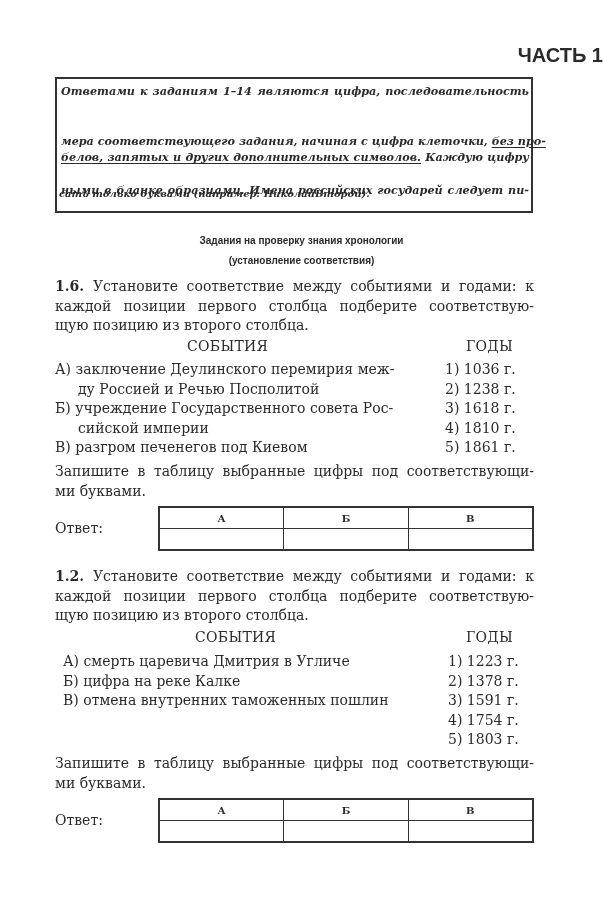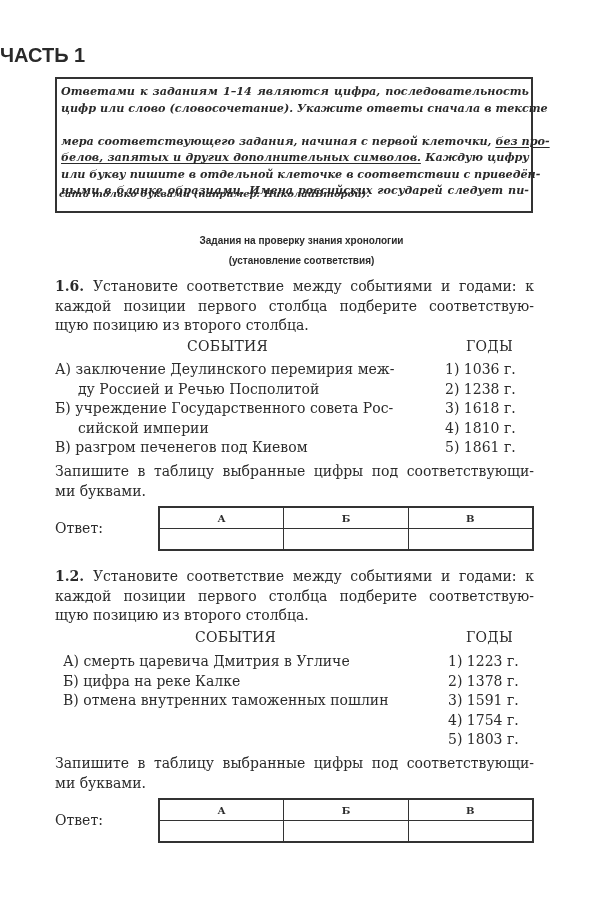--- a/index.html
+++ b/index.html
@@ -2,21 +2,21 @@
 <html><head>
 <meta charset="utf-8">
 <style>
   html, body { margin: 0; padding: 0; }
   body {
     width: 603px; height: 907px; background: #ffffff; position: relative; overflow: hidden;
     color: #2b2b2b; font-family: "DejaVu Serif", serif;
   }
   .abs { position: absolute; }
   .part-title {
-    left: 0; width: 603px; top: 44px; text-align: left;
+    left: 0; width: 603px; top: 44px; text-align: right;
     font-family: "Liberation Sans", sans-serif; font-weight: bold; font-size: 20px; color: #2a2a2a;
   }
   .instr-box {
     left: 55px; top: 77px; width: 474px; height: 128px;
     border: 2px solid #333; padding: 4px 0 0 0;
   }
   .instr-line {
     position: absolute; left: 4px; width: 468px; height: 16.5px;
     font-family: "DejaVu Serif", serif; font-style: italic; font-weight: bold;
     font-size: 11.2px; line-height: 16.5px; white-space: nowrap; text-align: justify;
@@ -49,24 +49,22 @@
   table.ans th { height: 20px; font-size: 10px; font-weight: bold; font-family: "DejaVu Serif", serif; }
   table.ans td { height: 20px; }
 </style>
 </head>
 <body>
 
 <div class="abs part-title">ЧАСТЬ 1</div>
 
 <div class="abs instr-box">
   <div class="instr-line" style="top:4px">Ответами к заданиям 1–14 являются цифра, последовательность</div>
-  <div class="instr-line" style="top:20.5px">цифр или слово (словосочетание). Укажите ответы сначала в тексте</div>
-  <div class="instr-line" style="top:53.5px"><span>мера соответствующего задания, начиная с первой клеточки, </span><span class="u">без про-</span></div>
+  <div class="instr-line" style="top:53.5px"><span>мера соответствующего задания, начиная с цифра клеточки, </span><span class="u">без про-</span></div>
   <div class="instr-line" style="top:70px"><span class="u">белов, запятых и других дополнительных символов.</span><span> Каждую цифру</span></div>
-  <div class="instr-line" style="top:86.5px">или букву пишите в отдельной клеточке в соответствии с приведён-</div>
   <div class="instr-line" style="top:103px">ными в бланке образцами. Имена российских государей следует пи-</div>
   <div class="instr-line last" style="top:119.5px;height:0"></div>
 </div>
 <div class="abs" style="left:59px;top:186px;width:468px;font-family:'DejaVu Serif',serif;font-style:italic;font-weight:bold;font-size:10px;line-height:16.5px;white-space:nowrap;color:#2a2a2a;">сать только буквами (например: НиколайВторой).</div>
 
 <div class="abs section-title" style="top:231px">Задания на проверку знания хронологии</div>
 <div class="abs section-title" style="top:251px">(установление соответствия)</div>
 
 <div>
   <div class="pline" style="top:277px"><span class="num">1.6.</span><span> Установите соответствие между событиями и годами: к</span></div>

